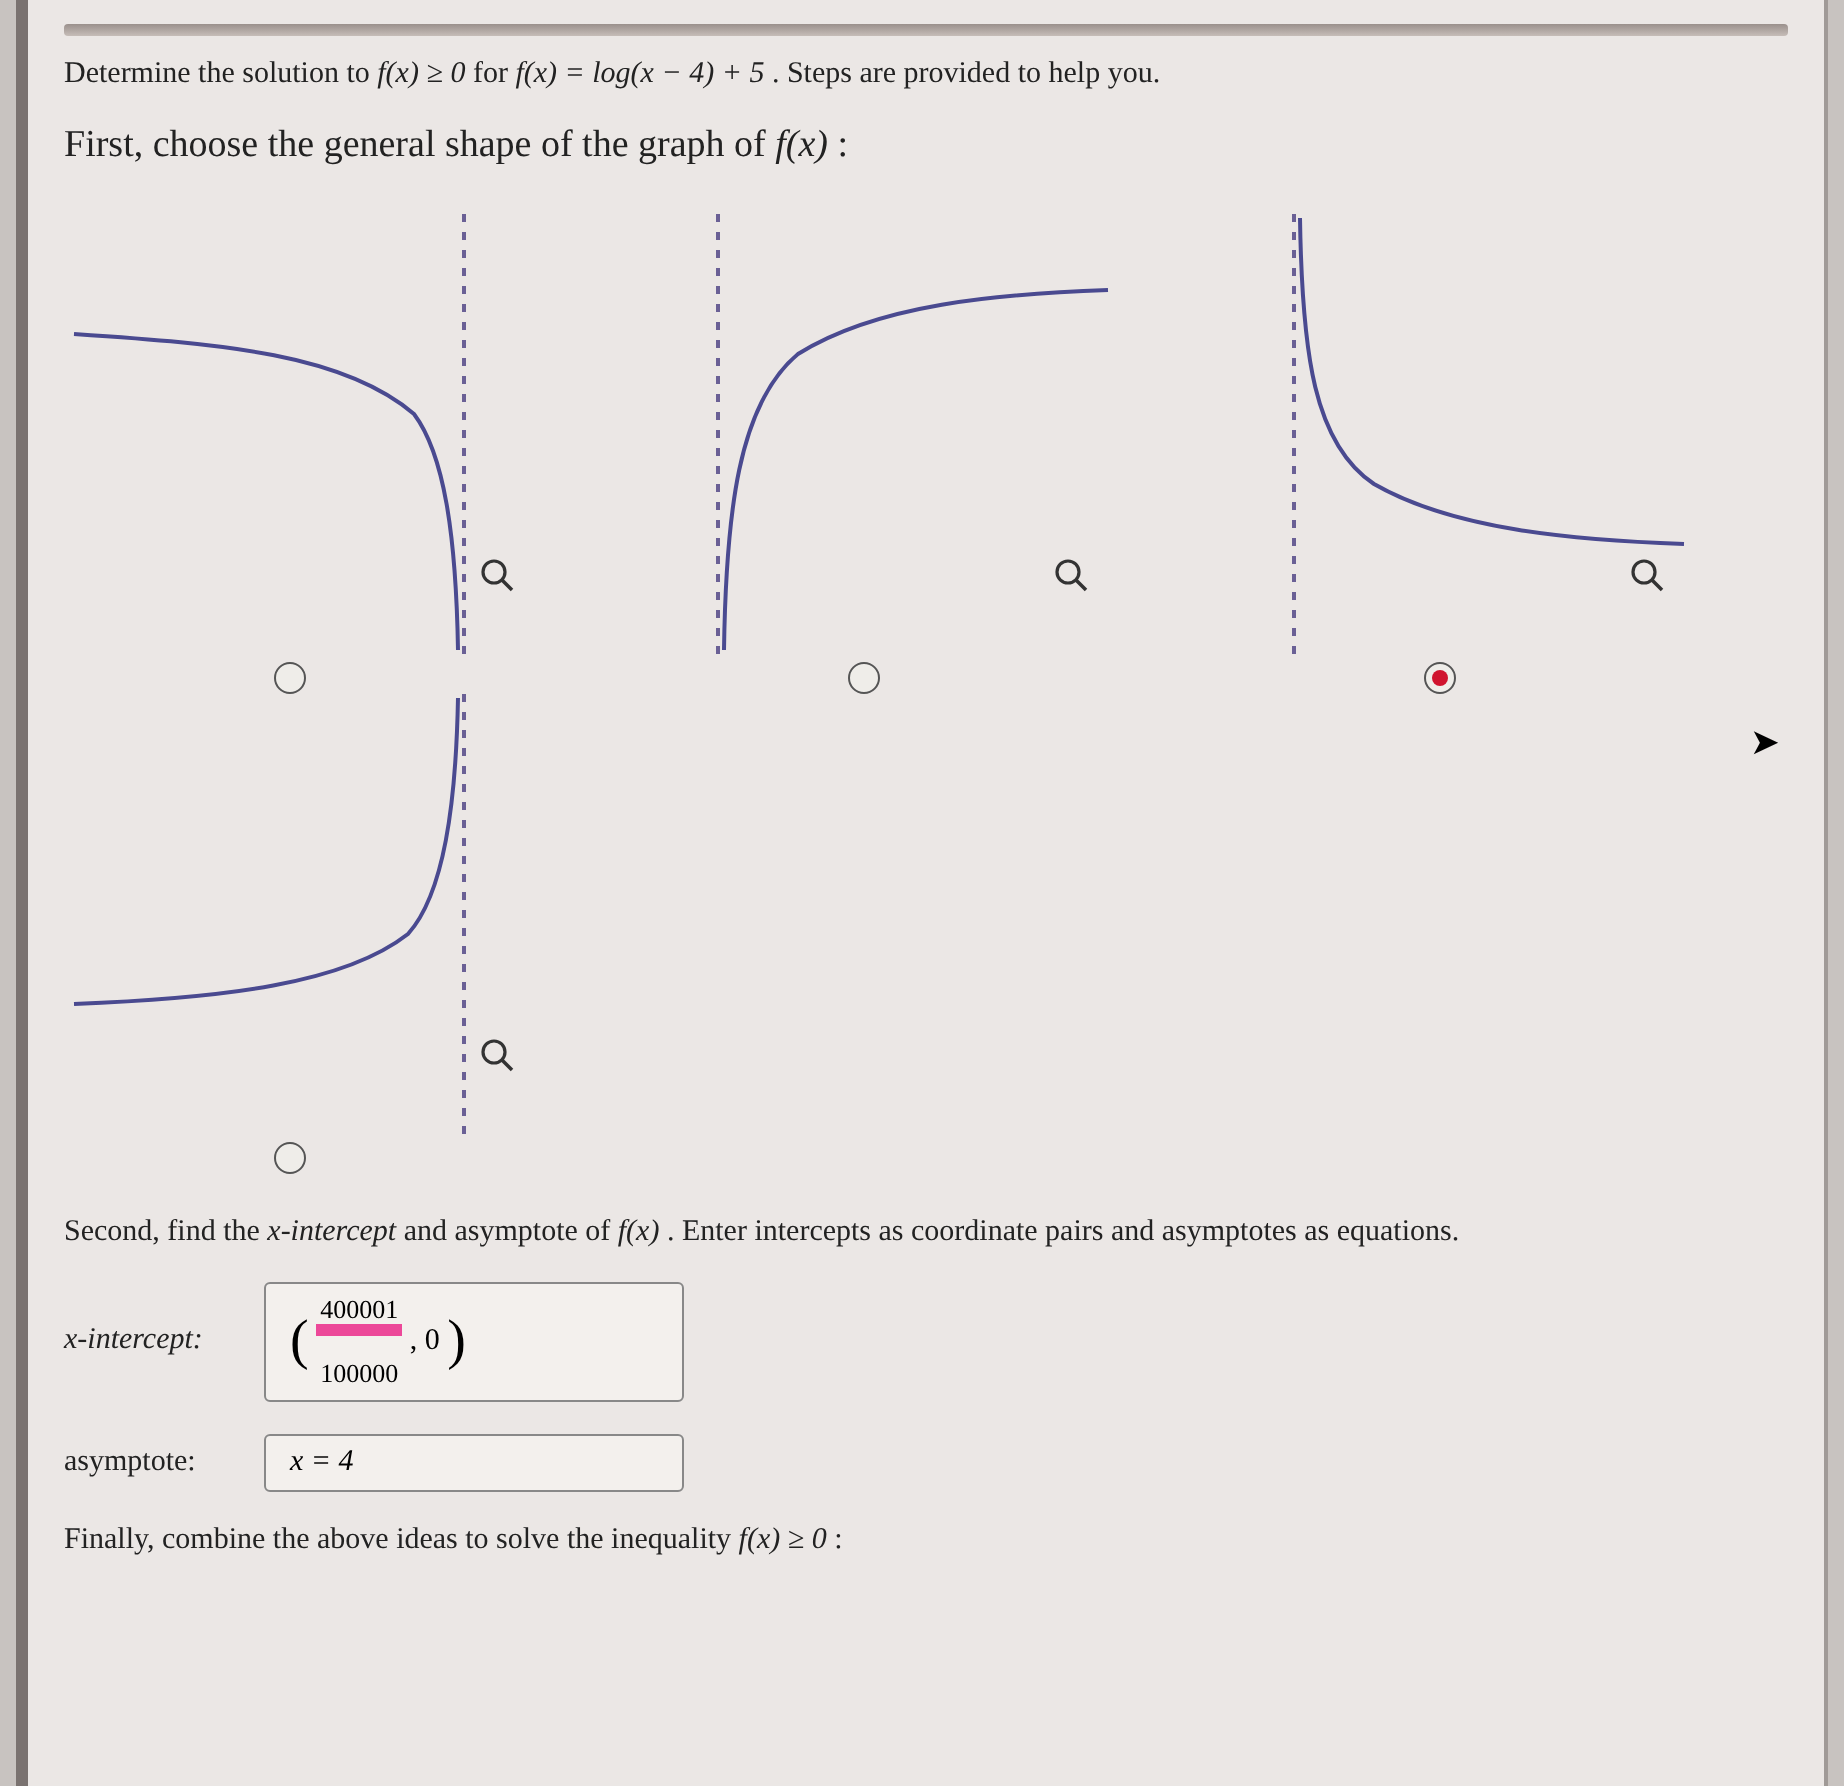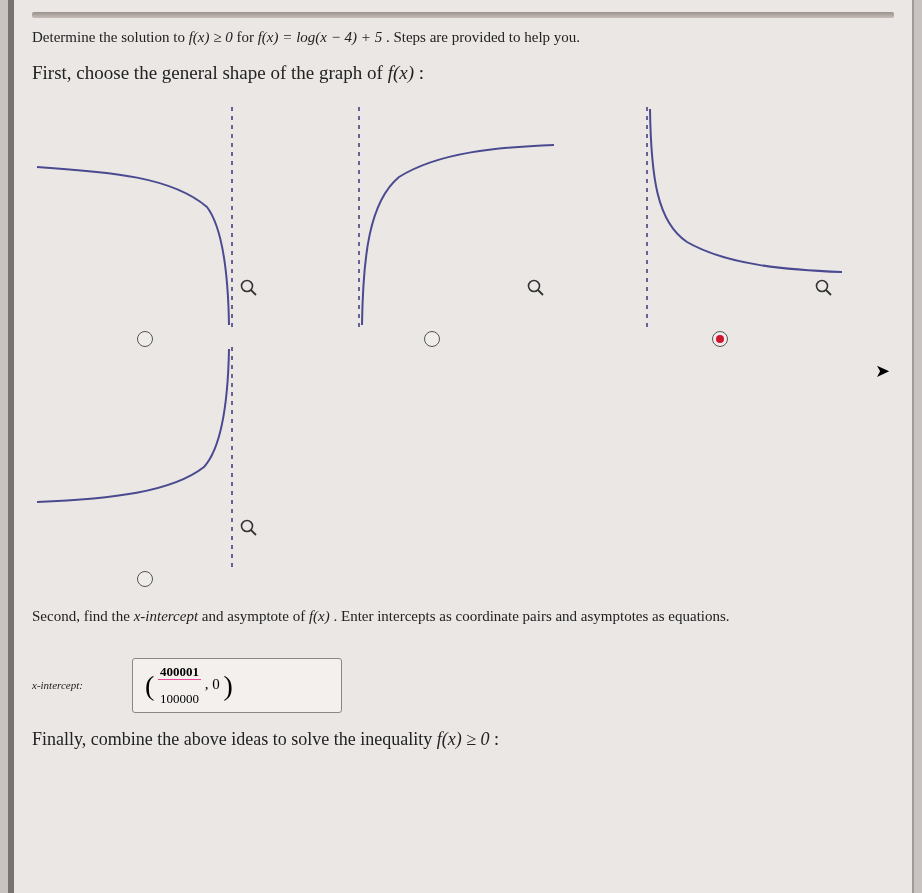--- a/index.html
+++ b/index.html
@@ -76,32 +76,32 @@
       content: "";
       position: absolute;
       inset: 3px;
       background: #d0142e;
       border-radius: 50%;
     }
     .second-text {
       font-size: 15px;
       color: #222;
       line-height: 1.5;
-      margin-bottom: 30px;
+      margin-bottom: 13px;
       margin-top: 6px;
     }
     .field-row {
       display: flex;
       align-items: center;
       gap: 10px;
       margin-bottom: 16px;
     }
     .field-label {
       font-style: italic;
-      font-size: 11px;
+      font-size: 15px;
       color: #222;
       min-width: 90px;
     }
     .field-label2 {
       font-size: 15px;
       color: #222;
       min-width: 90px;
     }
     .answer-box {
       border: 1.5px solid #888;
@@ -113,37 +113,37 @@
       line-height: 1;
     }
     .frac {
       display: inline-flex;
       flex-direction: column;
       align-items: center;
       font-size: 13px;
       vertical-align: middle;
       line-height: 1.1;
     }
-    .frac .num { border-bottom: 1px solid #ec4899; padding: 0 2px; font-weight: bold; }
+    .frac .num { border-bottom: 6px solid #ec4899; padding: 0 2px; }
     .frac .den { padding: 0 2px; margin-top: 12px; }
     .bigparen {
       font-size: 28px;
       line-height: 0.9;
       display: inline-block;
       vertical-align: middle;
       font-family: 'Cambria Math', serif;
     }
     .cursor-arrow {
       position: absolute;
       right: 22px;
       top: 360px;
       font-size: 18px;
       color: #000;
     }
-    .final-text { font-size: 18px; color: #222; }
+    .final-text { font-size: 15px; color: #222; }
   </style>
 </head>
 <body>
 
 <div class="page">
   <div class="top-strip"></div>
 
   <div class="question-text">
     <span>Determine the solution to </span>
     <span class="math">f(x) ≥ 0</span>
@@ -244,20 +244,26 @@
       <span class="bigparen">(</span>
       <span class="frac">
         <span class="num">400001</span>
         <span class="den">100000</span>
       </span>
       <span>, </span><span>0</span>
       <span class="bigparen">)</span>
     </div>
   </div>
 
+  <div class="field-row">
+    <span class="field-label2">asymptote:</span>
+    <div class="answer-box">
+      <span class="math">x = 4</span>
+    </div>
+  </div>
 
   <div class="final-text">
     <span>Finally, combine the above ideas to solve the inequality </span>
     <span class="math">f(x) ≥ 0</span>
     <span>:</span>
   </div>
 
 </div>
 
 </body></html>

